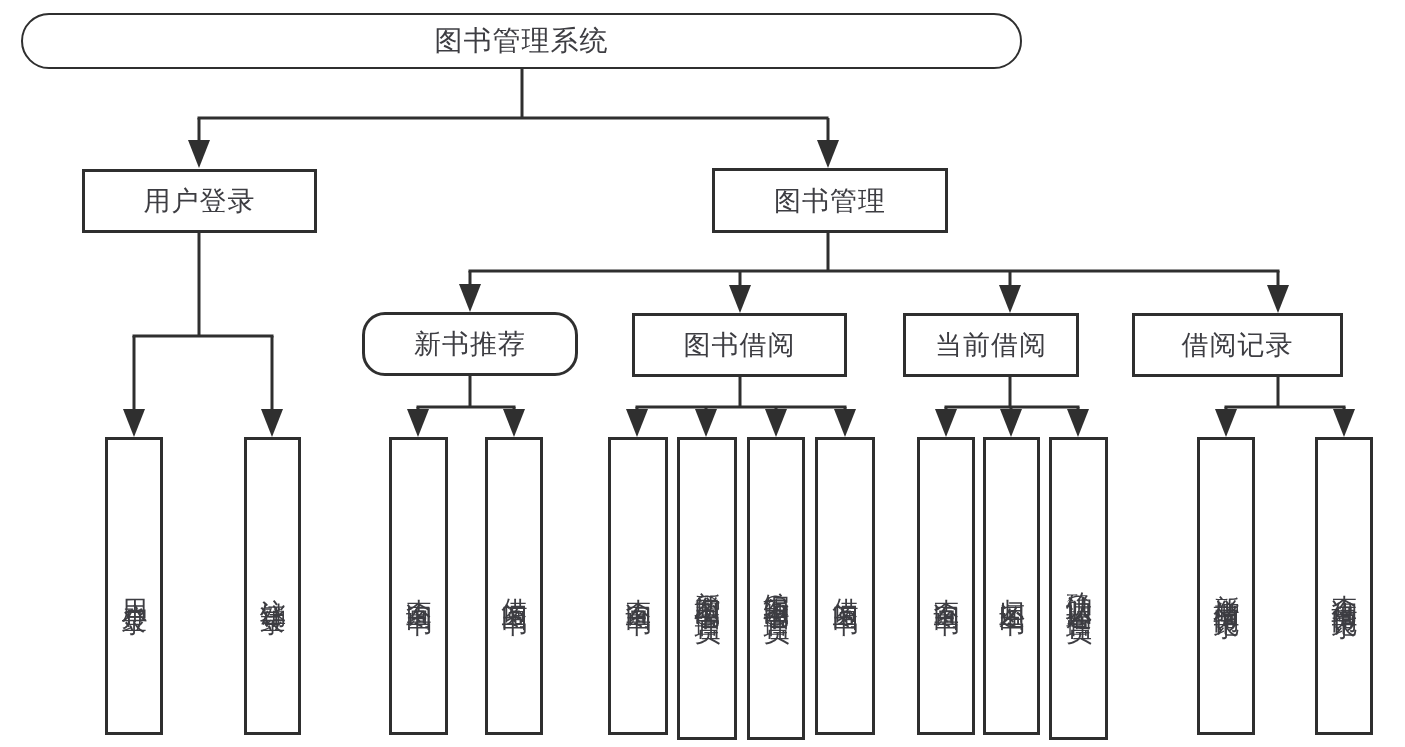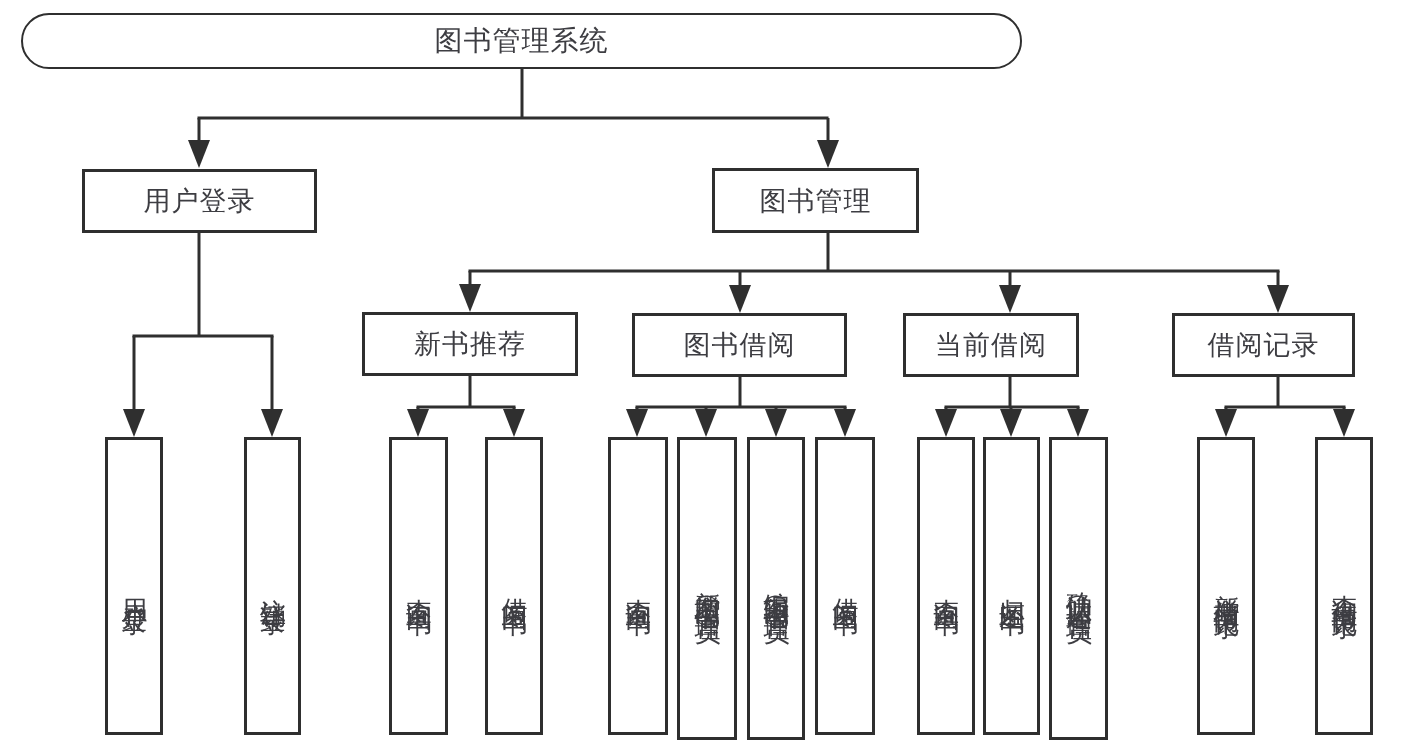--- a/index.html
+++ b/index.html
@@ -113,34 +113,34 @@
     </g>
   </svg>
 
   <div class="node hbox root" style="left:21px;top:13px;width:1001px;height:56px;border-radius:28px;">
     <span>图书管理系统</span>
   </div>
 
   <div class="node hbox" style="left:82px;top:169px;width:235px;height:64px;">
     <span>用户登录</span>
   </div>
-  <div class="node hbox" style="left:712px;top:168px;width:207px;height:65px;">
+  <div class="node hbox" style="left:712px;top:168px;width:236px;height:65px;">
     <span>图书管理</span>
   </div>
 
-  <div class="node hbox" style="left:362px;top:312px;width:216px;height:64px;">
+  <div class="node hbox" style="left:362px;top:312px;width:216px;height:64px;border-radius:23px;">
     <span>新书推荐</span>
   </div>
   <div class="node hbox" style="left:632px;top:313px;width:215px;height:64px;justify-content:center;">
     <span>图书借阅</span>
   </div>
   <div class="node hbox" style="left:903px;top:313px;width:176px;height:64px;">
     <span>当前借阅</span>
   </div>
-  <div class="node hbox" style="left:1172px;top:313px;width:183px;height:64px;">
+  <div class="node hbox" style="left:1132px;top:313px;width:211px;height:64px;">
     <span>借阅记录</span>
   </div>
 
   <div class="node vbox" style="left:105px;top:437px;width:58px;height:298px;">
     <span class="vtext">用户登录</span>
   </div>
   <div class="node vbox" style="left:244px;top:437px;width:57px;height:298px;">
     <span class="vtext">注销登录</span>
   </div>
 

